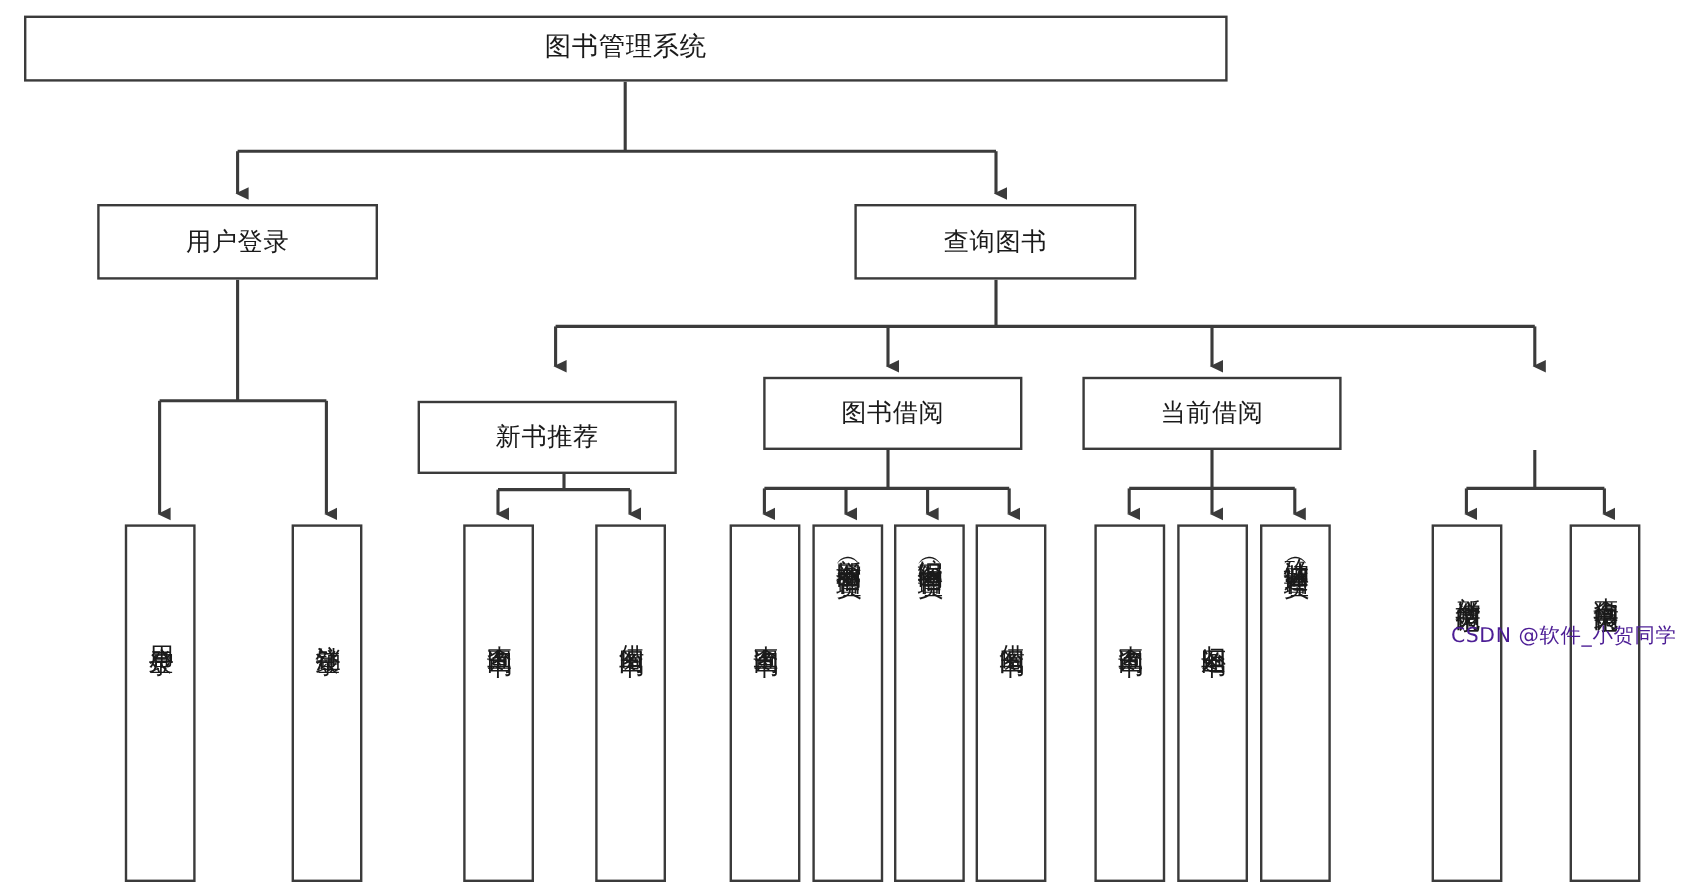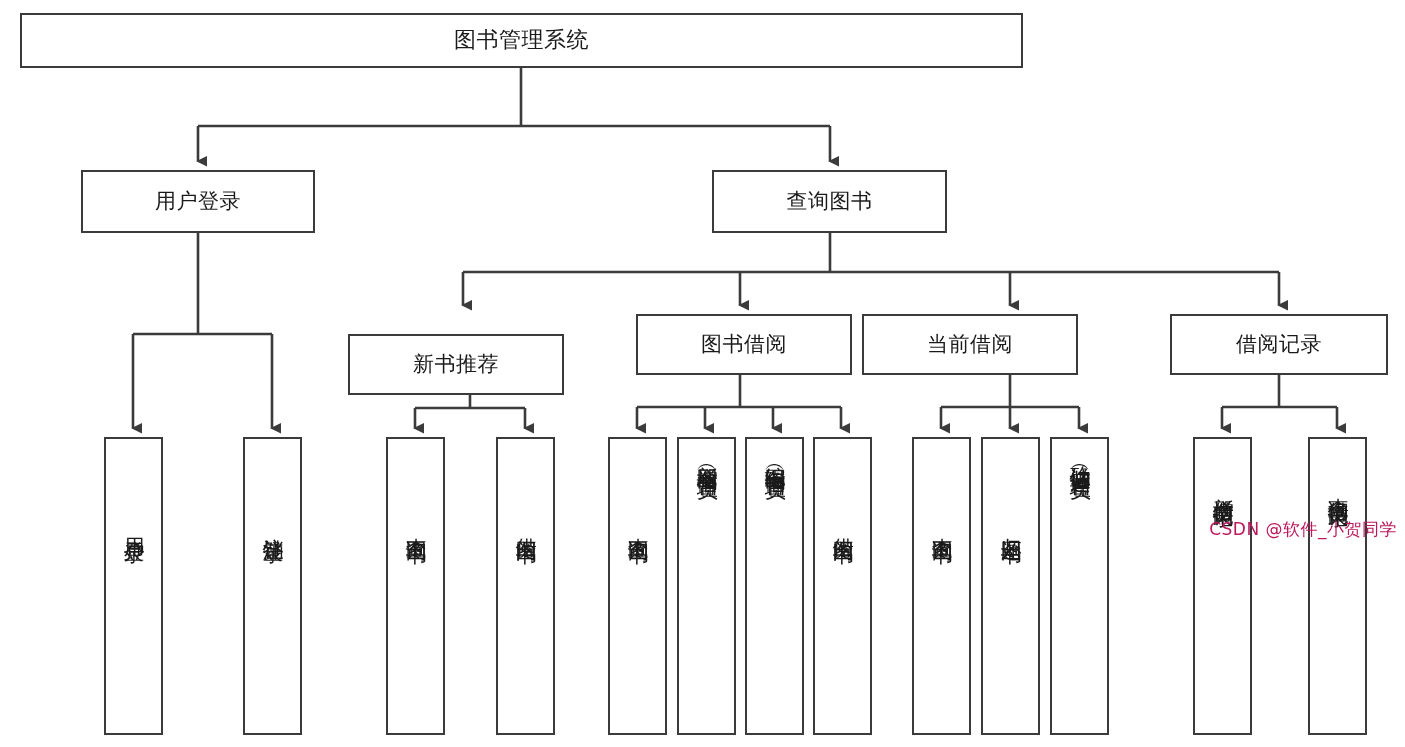--- a/index.html
+++ b/index.html
@@ -57,21 +57,21 @@
     color: #1a1a1a;
   }
   #node-root {
     font-size: 22px;
   }
   .watermark {
     position: absolute;
     right: 8px;
     bottom: 6px;
     font-size: 17px;
-    color: #be185d;
+    color: #4c1d95;
     letter-spacing: 0.5px;
     white-space: nowrap;
   }
 </style>
 </head>
 <body>
 
 <div id="diagram-root">
 
   <svg class="edges" viewBox="0 0 1405 747">
@@ -127,23 +127,22 @@
   <div class="node horizontal" id="node-root" style="left:20px; top:13px; width:1003px; height:55px;">图书管理系统</div>
 
   <div class="node horizontal" style="left:81px; top:170px; width:234px; height:63px;">用户登录</div>
 
   <div class="node horizontal" style="left:712px; top:170px; width:235px; height:63px;">查询图书</div>
 
   <div class="node horizontal" style="left:348px; top:314px; width:216px; height:61px;margin-top:20px;">新书推荐</div>
 
   <div class="node horizontal" style="left:636px; top:314px; width:216px; height:61px;">图书借阅</div>
 
-  <div class="node horizontal" style="left:862px; top:314px; width:216px; height:61px;">当前借阅</div>
+  <div class="node horizontal" style="left:902px; top:314px; width:216px; height:61px;">当前借阅</div>
 
-  <div class="node horizontal" style="left:1170px; top:314px; width:218px; height:61px;">借阅记录</div>
 
   <div class="node vertical" style="left:104px; top:437px; width:59px; height:298px; padding-top:82px;">
     <span class="vlabel">用户登录</span>
   </div>
 
   <div class="node vertical" style="left:243px; top:437px; width:59px; height:298px; padding-top:82px;">
     <span class="vlabel">注销登录</span>
   </div>
 
   <div class="node vertical" style="left:386px; top:437px; width:59px; height:298px; padding-top:82px;">

